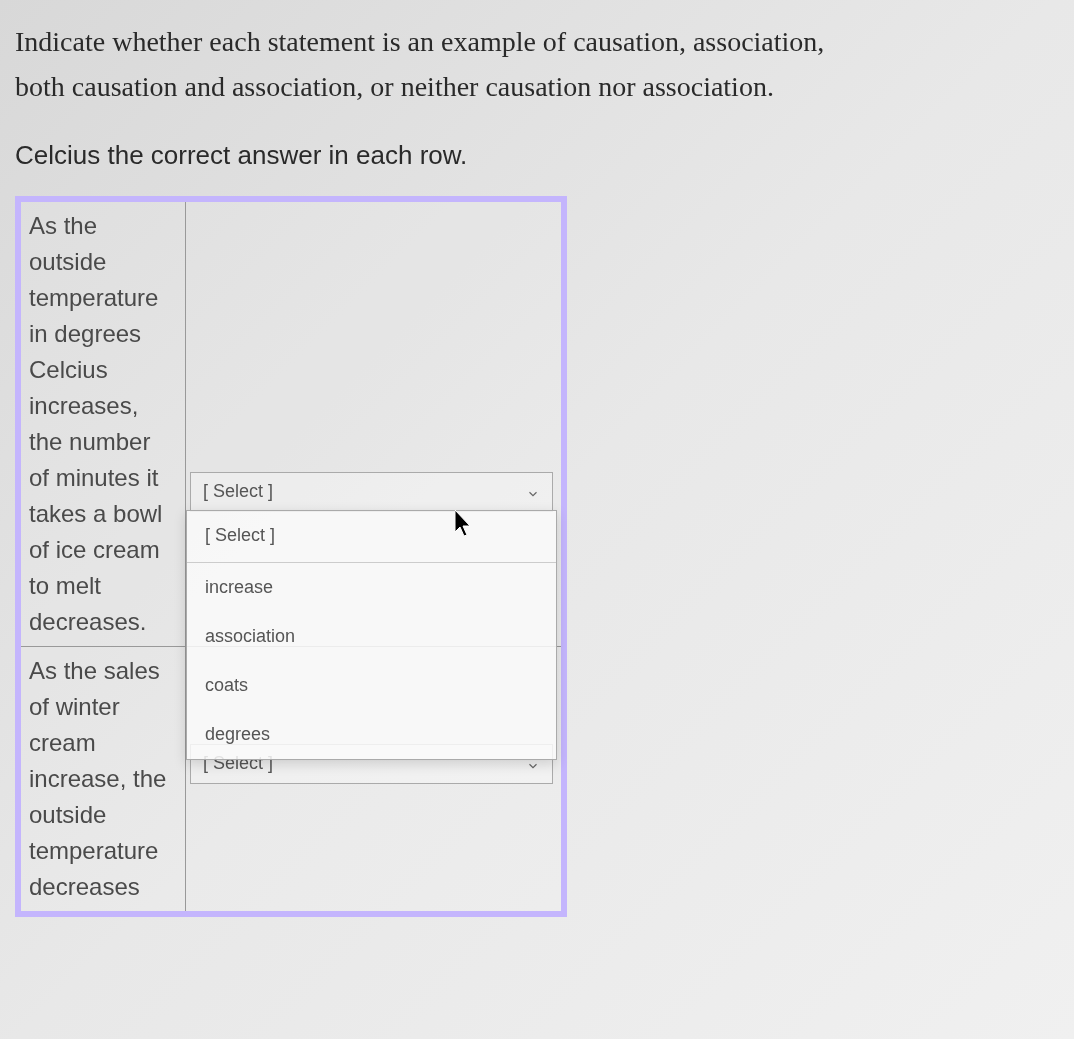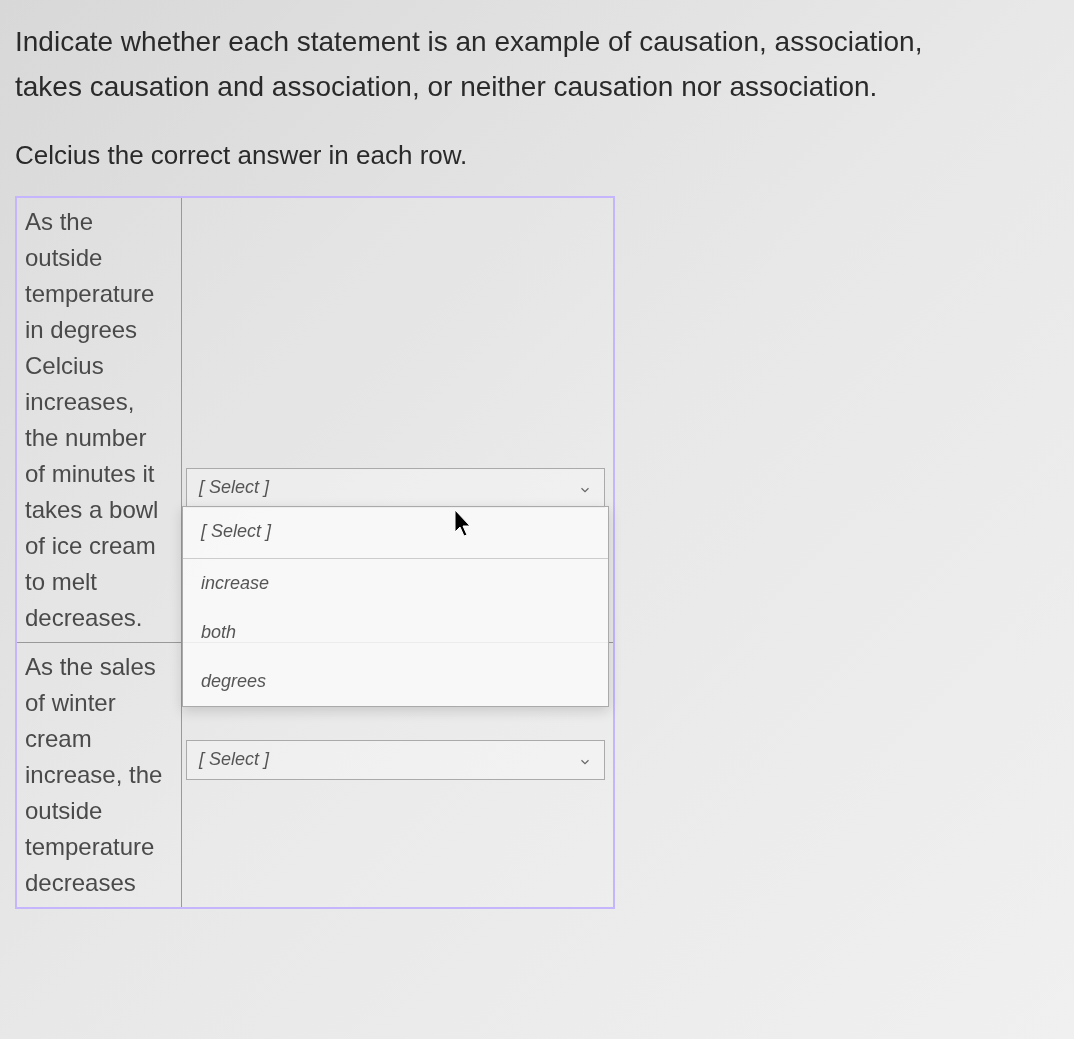--- a/index.html
+++ b/index.html
@@ -14,29 +14,30 @@
       width: 1074px;
       height: 1039px;
       color: #2a2a2a;
       position: relative;
     }
     .question-text {
       font-size: 28px;
       line-height: 1.6;
       color: #2a2a2a;
       margin-bottom: 30px;
+      font-family: Liberation Serif, serif;
     }
     .instruction-text {
       font-size: 26px;
       color: #2a2a2a;
       margin-bottom: 25px;
     }
     .table-wrapper {
-      border: 2px solid #c4b5fd;
-      width: 600px;
+      border: 6px solid #c4b5fd;
+      width: 552px;
       background: rgba(255,255,255,0.1);
     }
     .table-row {
       display: flex;
       border-bottom: 1px solid #999;
     }
     .table-row:last-child {
       border-bottom: none;
     }
     .statement-cell {
@@ -45,21 +46,20 @@
       padding: 6px 8px;
       font-size: 24px;
       line-height: 1.5;
       color: #4a4a4a;
     }
     .select-cell {
       flex: 1;
       position: relative;
       display: flex;
       align-items: center;
-      font-style: italic;
     }
     .select-box {
       width: 100%;
       height: 40px;
       border: 1px solid #aaa;
       background: rgba(255,255,255,0.3);
       display: flex;
       align-items: center;
       justify-content: space-between;
       padding: 0 12px;
@@ -120,41 +120,42 @@
       height: 28px;
       z-index: 100;
       pointer-events: none;
     }
   </style>
 </head>
 <body>
 
 <div class="question-text">
   <span>Indicate whether each statement is an example of causation, association,</span><br>
-  <span>takes causation and association, or neither causation nor association.</span>
+  <span>both causation and association, or neither causation nor association.</span>
 </div>
 
 <div class="instruction-text">Celcius the correct answer in each row.</div>
 
 <div class="table-wrapper">
   <div class="table-row">
     <div class="statement-cell">As the outside temperature in degrees Celcius increases, the number of minutes it takes a bowl of ice cream to melt decreases.</div>
     <div class="select-cell">
       <div class="select-box row1">
         <span>[ Select ]</span>
         <span class="chevron">
           <svg viewBox="0 0 24 24" fill="none" stroke="#666" stroke-width="2">
             <polyline points="6 9 12 15 18 9"></polyline>
           </svg>
         </span>
       </div>
       <div class="dropdown-menu">
         <div class="dropdown-item">[ Select ]</div>
         <div class="dropdown-item">increase</div>
-        <div class="dropdown-item">both</div>
+        <div class="dropdown-item">association</div>
+        <div class="dropdown-item">coats</div>
         <div class="dropdown-item">degrees</div>
       </div>
     </div>
   </div>
   <div class="table-row">
     <div class="statement-cell">As the sales of winter cream increase, the outside temperature decreases</div>
     <div class="select-cell">
       <div class="select-box row2">
         <span>[ Select ]</span>
         <span class="chevron">

